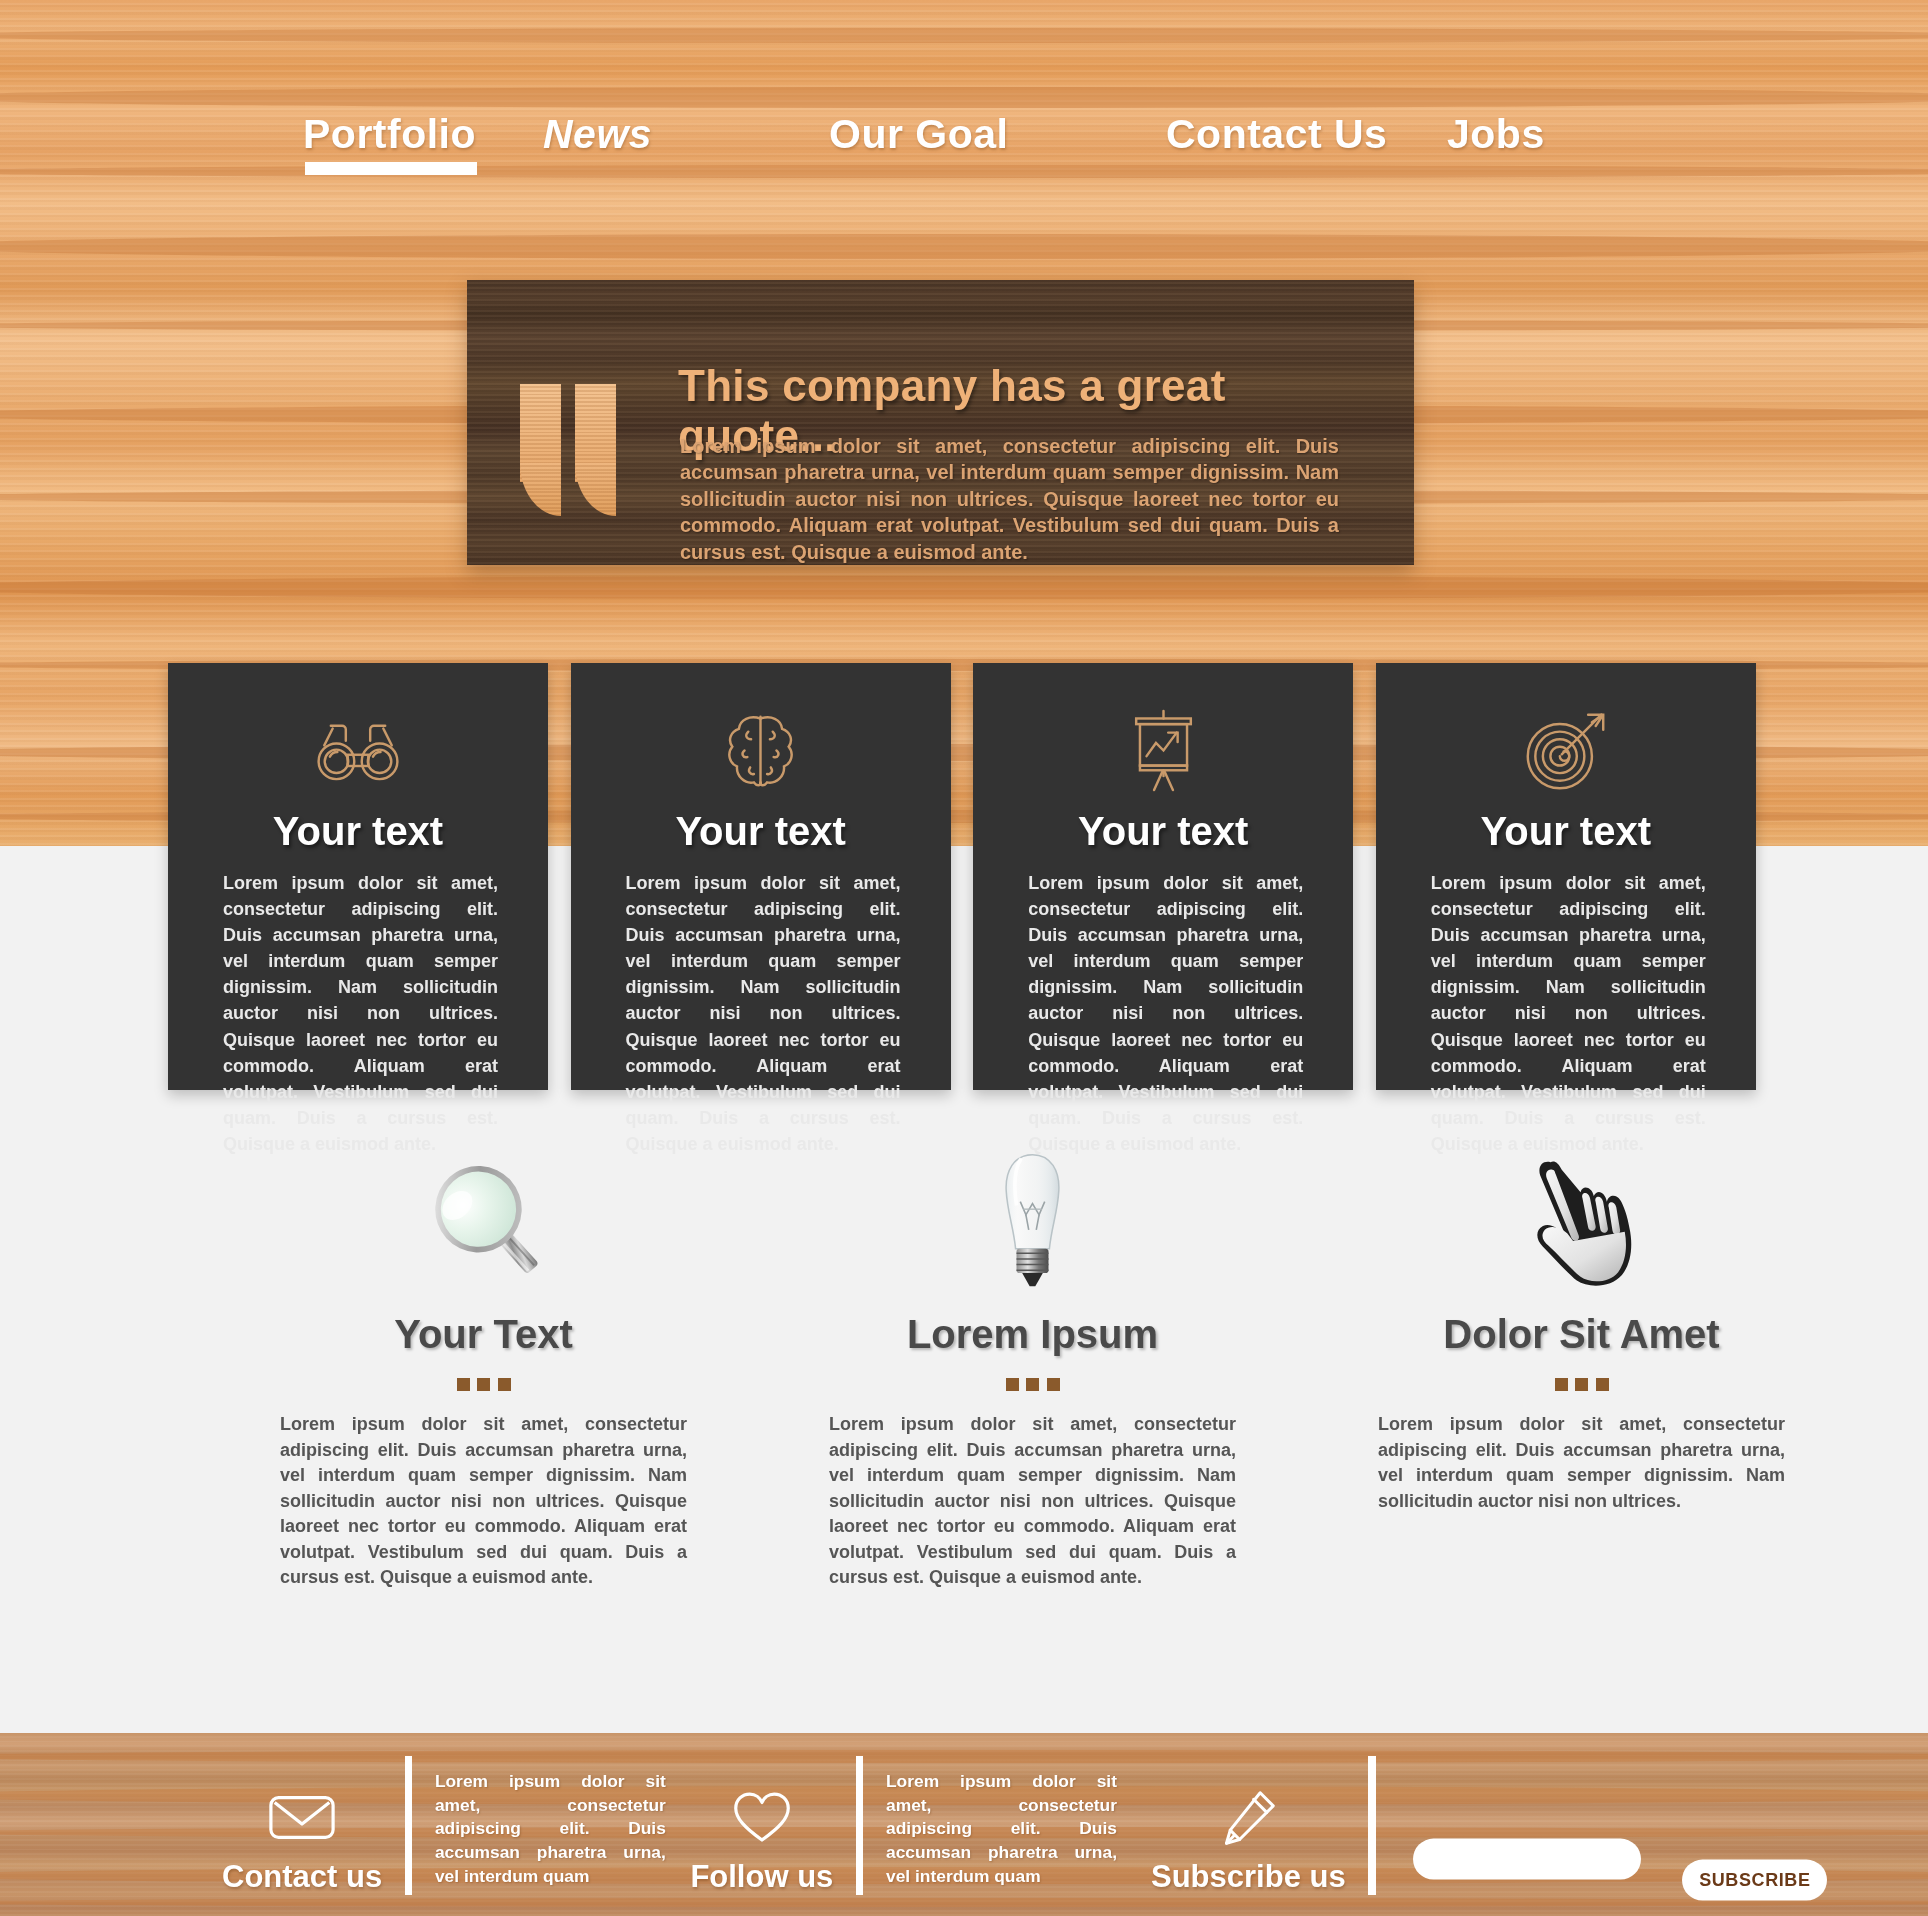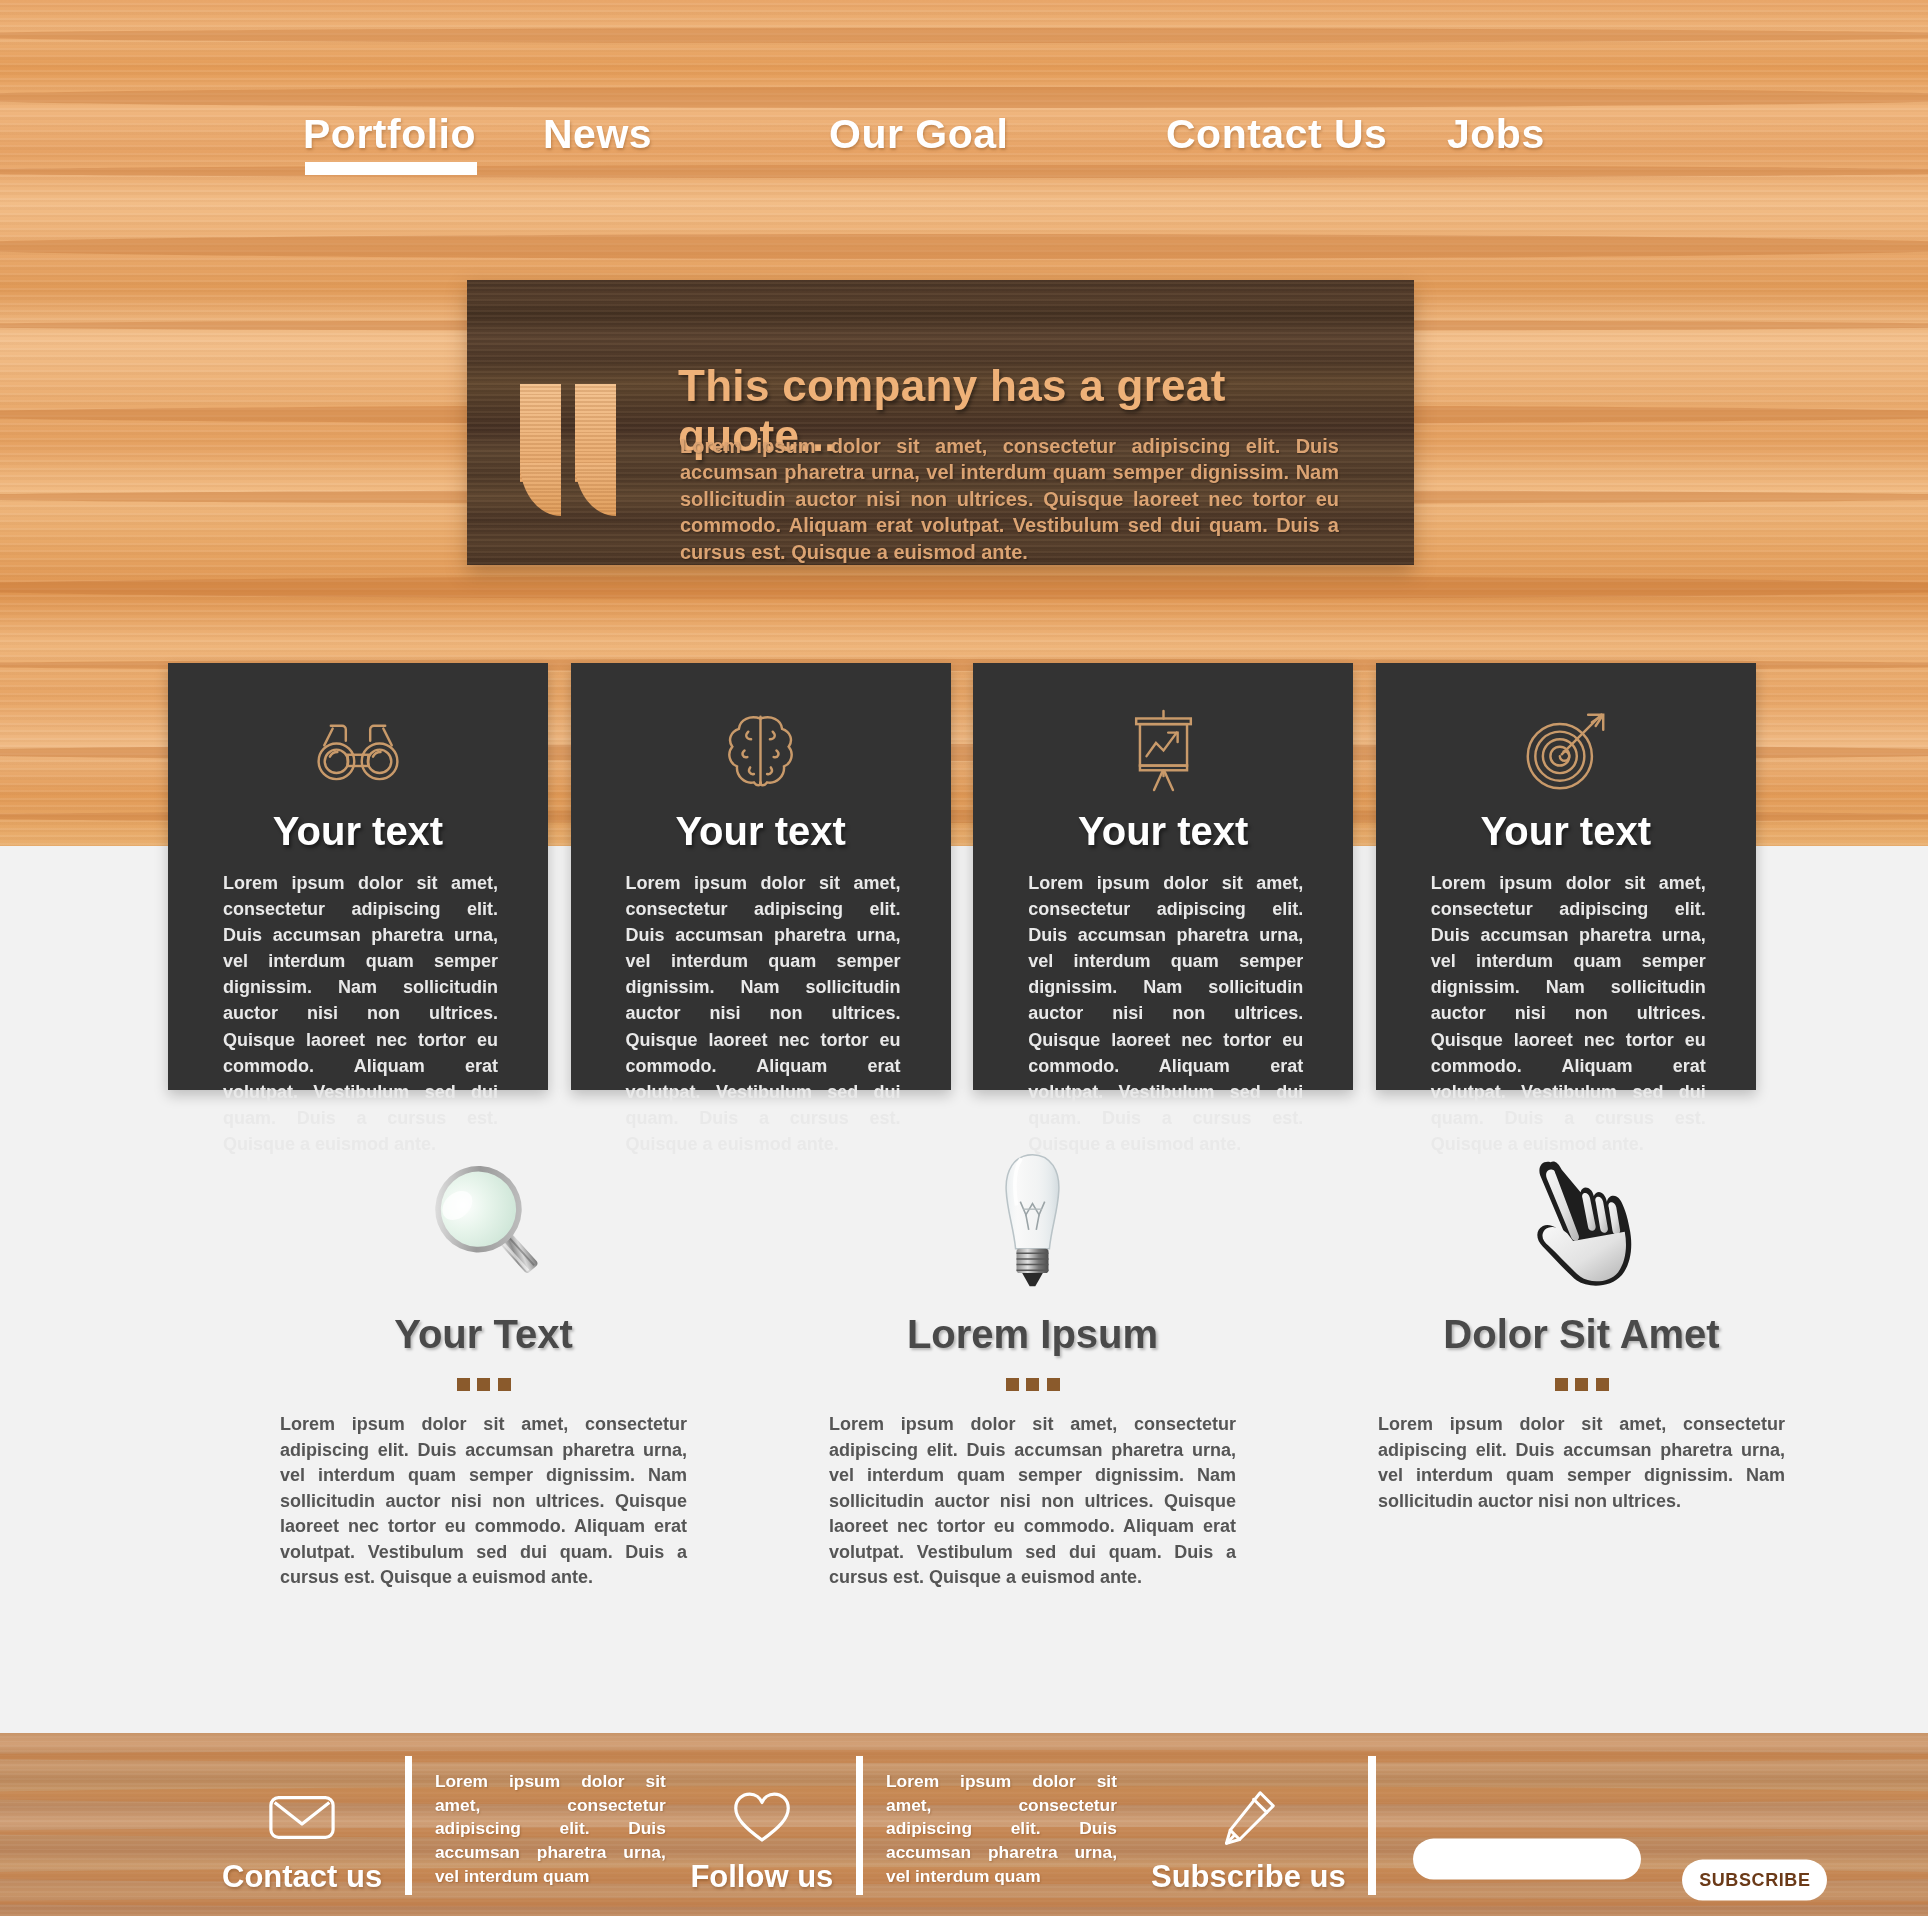--- a/index.html
+++ b/index.html
@@ -72,21 +72,21 @@
     position:relative;
     color:#ffffff;
     font-size:41px;
     font-weight:bold;
     letter-spacing:0.5px;
     text-shadow:0.9px 1.9px 2.8px rgba(120,65,20,0.35);
     cursor:pointer;
     white-space:nowrap;
   }
   #nav-portfolio { width:240px; }
-  #nav-news      { width:286px; }
+  #nav-news      { width:286px;font-style:italic; }
   #nav-ourgoal   { width:337px; }
   #nav-contact   { width:281px; }
   .nav-underline {
     position:absolute; left:1.9px; top:51px;
     width:172px; height:13px;
     background:#ffffff;
   }
 
   
   #quote-box {

